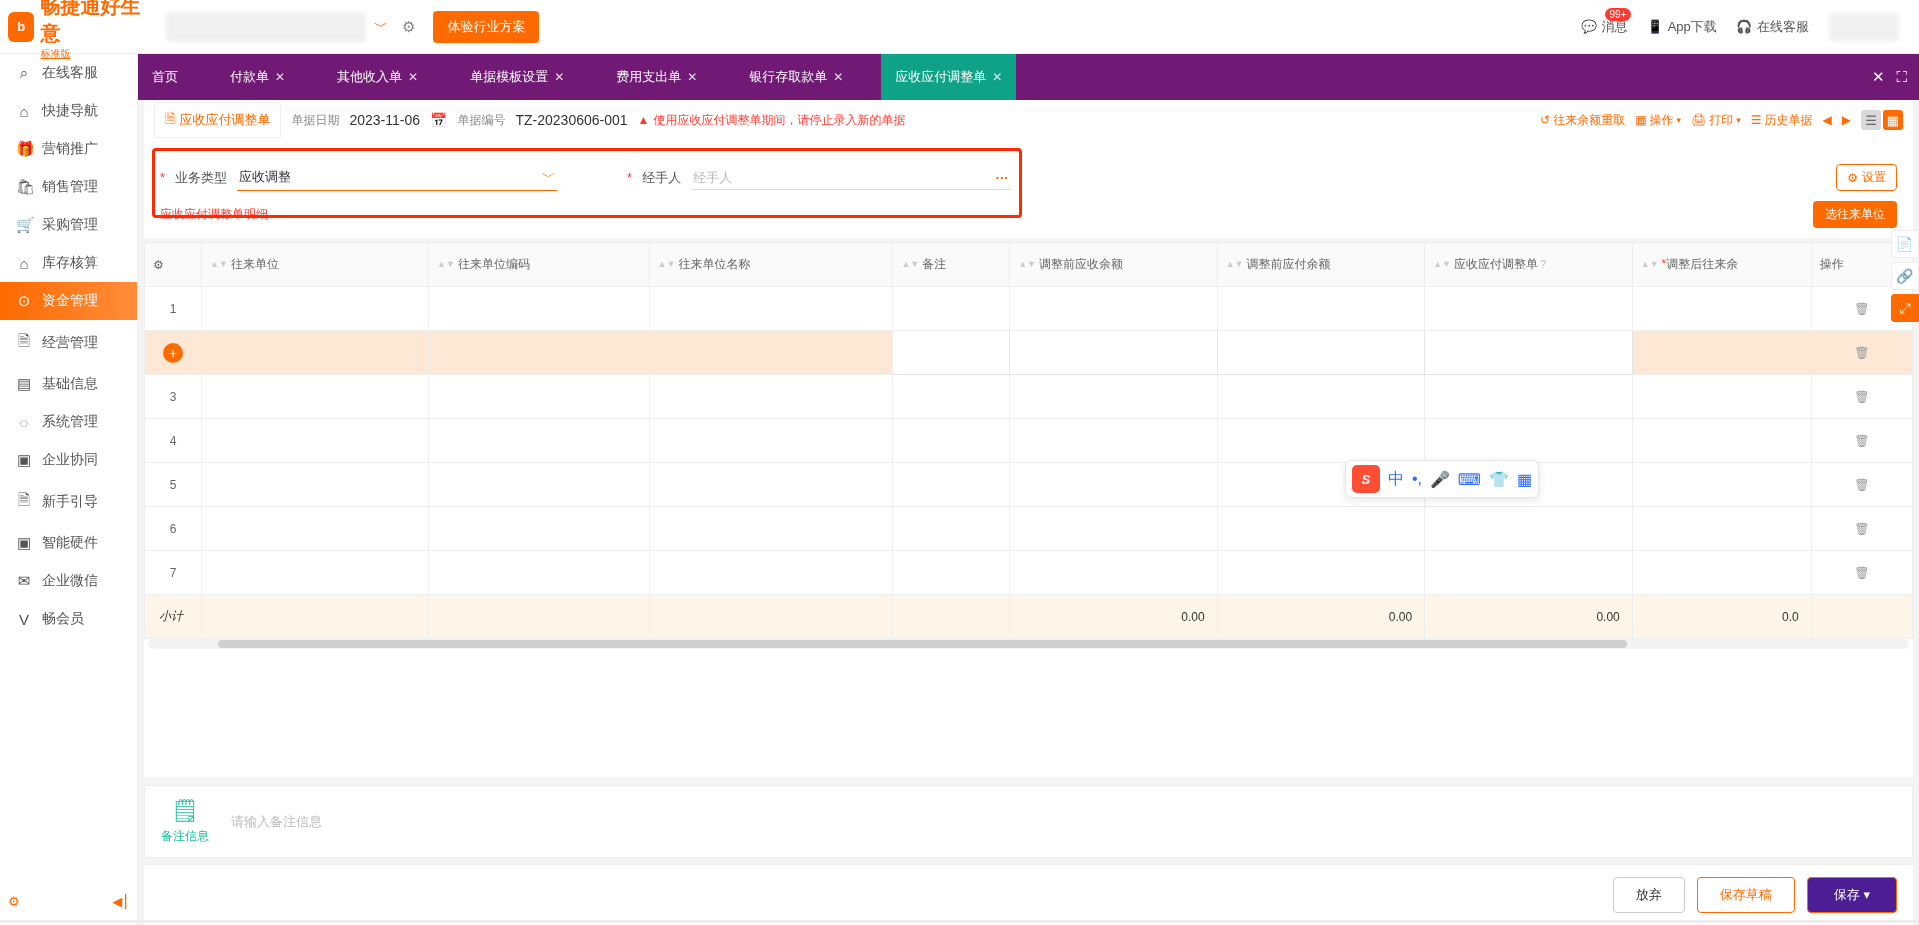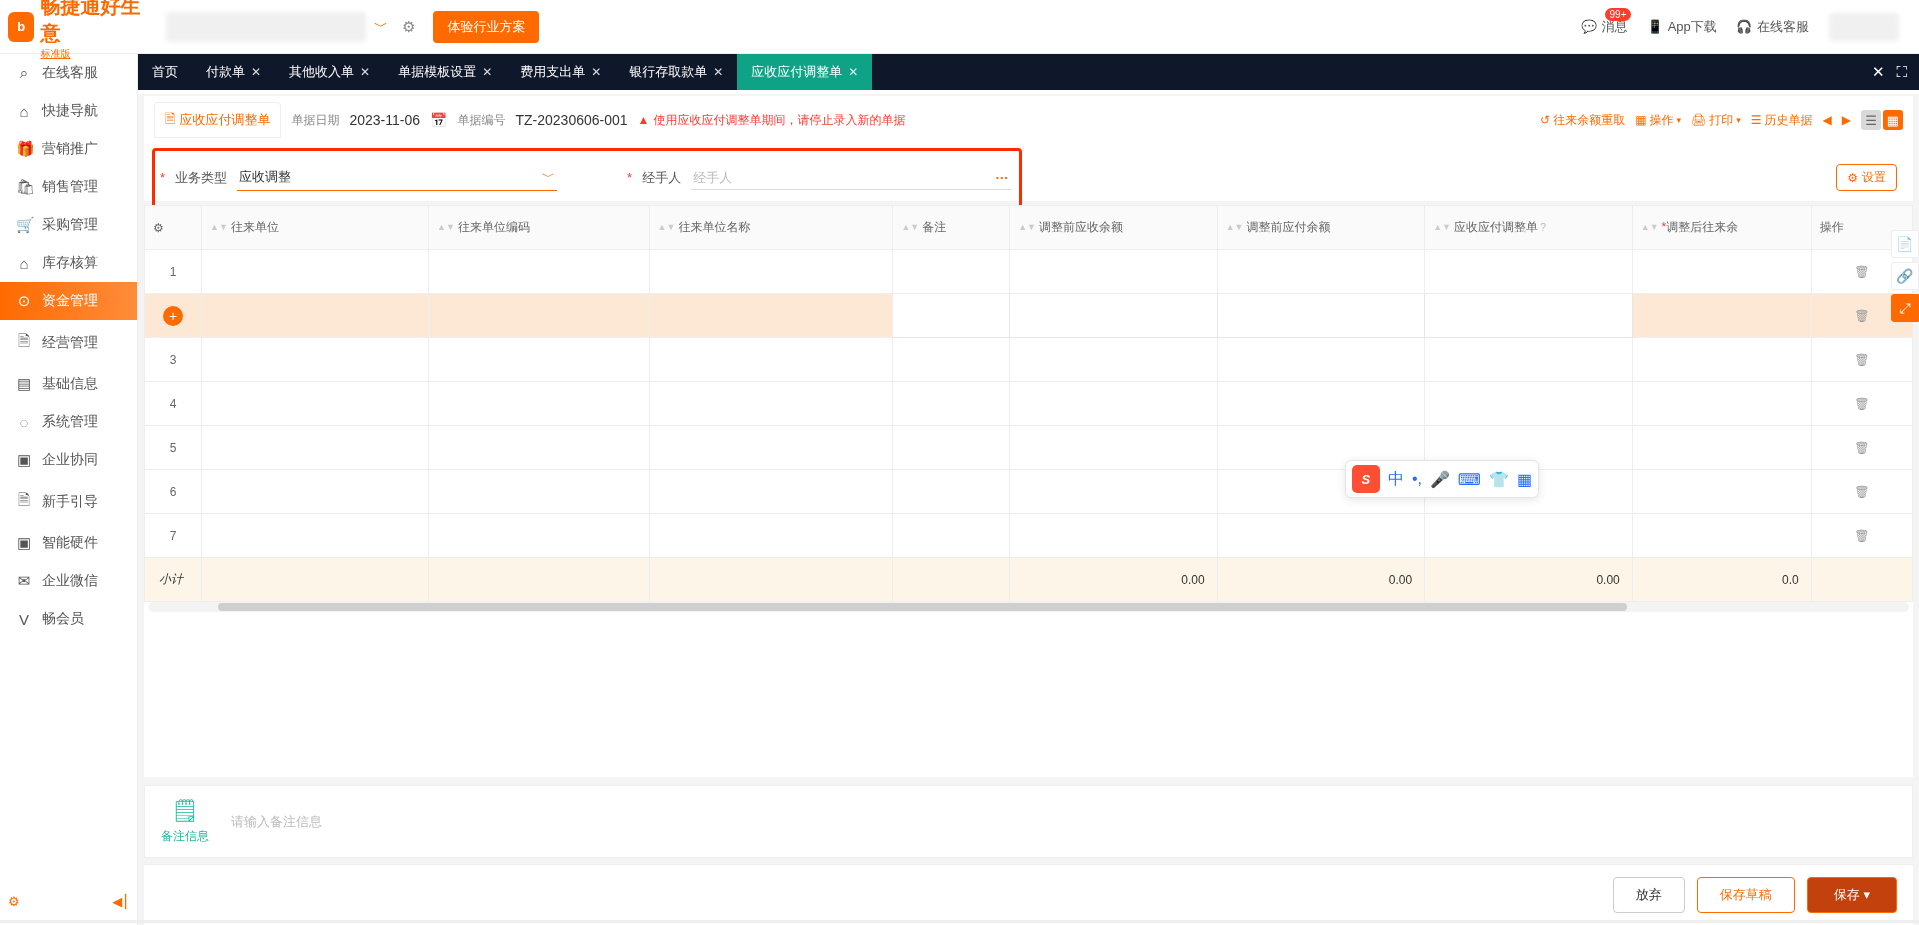--- a/index.html
+++ b/index.html
@@ -25,21 +25,21 @@
 .avatar-blur { width: 70px; height: 28px; background: #f0f0f0; border-radius: 4px; filter: blur(2px); }
 
 
 .sidebar { width: 138px; background: #fff; position: absolute; top: 54px; left: 0; bottom: 0; border-right: 1px solid #eee; overflow: hidden; }
 .side-item { display: flex; align-items: center; gap: 10px; padding: 10px 16px; color: #555; cursor: pointer; font-size: 14px; }
 .side-item.active { background: linear-gradient(90deg, #ff6a00, #ff8c3a); color: #fff; }
 .side-icon { width: 16px; text-align: center; font-size: 15px; }
 .side-footer { position: absolute; bottom: 8px; left: 0; right: 0; display: flex; align-items: center; justify-content: space-around; padding: 8px; color: #ff6a00; }
 
 
-.tabs-row { position: absolute; top: 54px; left: 138px; right: 0; height: 36px; background: #0f172a; display: flex; align-items: stretch; color: #fff; z-index: 5; }
+.tabs-row { position: absolute; top: 54px; left: 138px; right: 0; height: 46px; background: #701a75; display: flex; align-items: stretch; color: #fff; z-index: 5; gap: 24px; }
 .tab { display: flex; align-items: center; padding: 0 14px; font-size: 13px; cursor: pointer; position: relative; }
 .tab.active { background: #0ea386; }
 .tab .tab-close { margin-left: 6px; font-size: 12px; opacity: 0.85; }
 .tabs-row-end { margin-left: auto; display: flex; align-items: center; padding: 0 12px; gap: 12px; }
 .tabs-row-end span { cursor: pointer; font-size: 15px; }
 
 
 .main { position: absolute; top: 94px; left: 138px; right: 0; bottom: 0; background: #f4f4f4; display: flex; flex-direction: column; }
 
 
@@ -100,21 +100,21 @@
 .remark-card { background: #fff; margin: 8px 6px 0 6px; display: flex; align-items: center; padding: 12px 16px; gap: 16px; border: 1px solid #eee; }
 .remark-icon-box { display: flex; flex-direction: column; align-items: center; color: #1abc9c; font-size: 12px; gap: 4px; }
 .remark-icon-box .ico { font-size: 22px; }
 .remark-card input { flex: 1; border: none; outline: none; font-size: 13px; padding: 6px; }
 .remark-card input::placeholder { color: #bbb; }
 
 
 .footer-bar { background: #fff; margin: 6px 6px 0 6px; padding: 12px 16px; display: flex; justify-content: flex-end; gap: 12px; border-top: 1px solid #eee; }
 .btn-plain { background: #fff; border: 1px solid #ccc; color: #333; padding: 8px 22px; border-radius: 4px; cursor: pointer; font-size: 13px; }
 .btn-outline { background: #fff; border: 1px solid #ff6a00; color: #ff6a00; padding: 8px 22px; border-radius: 4px; cursor: pointer; font-size: 13px; }
-.btn-primary { background: #c2410c; border: 1px solid #ff6a00; color: #fff; padding: 8px 26px; border-radius: 4px; cursor: pointer; font-size: 13px; }
+.btn-primary { background: #4c1d95; border: 1px solid #ff6a00; color: #fff; padding: 8px 26px; border-radius: 4px; cursor: pointer; font-size: 13px; }
 
 
 .right-strip { position: absolute; top: 230px; right: 0; width: 28px; display: flex; flex-direction: column; gap: 4px; z-index: 20; }
 .right-strip div { width: 28px; height: 28px; display: flex; align-items: center; justify-content: center; border: 1px solid #eee; background: #fff; color: #888; font-size: 14px; border-radius: 3px 0 0 3px; cursor: pointer; }
 .right-strip div.on { background: #ff6a00; color: #fff; border-color: #ff6a00; }
 
 
 .ime-bar { position: absolute; right: 380px; top: 460px; background: #fff; border: 1px solid #e5e5e5; border-radius: 6px; box-shadow: 0 2px 10px rgba(0,0,0,.1); display: flex; align-items: center; padding: 4px 6px; gap: 8px; z-index: 50; }
 .ime-logo { width: 28px; height: 28px; border-radius: 5px; background: #ff4e33; color: #fff; display: flex; align-items: center; justify-content: center; font-weight: bold; font-style: italic; }
 .ime-bar span.ime-item { color: #2b6cff; font-size: 16px; cursor: pointer; }
@@ -320,20 +320,24 @@
           <div class="input-field">
             <input type="text" placeholder="经手人" style="">
             <span class="more-dots">⋯</span>
           </div>
         </div>
         <div class="settings-btn">
           <span>⚙</span>
           <span>设置</span>
         </div>
       </div>
+      <div class="form-sub">
+        <span class="section-title">应收应付调整单明细</span>
+        <button class="choose-btn">选往来单位</button>
+      </div>
     </div>
 
     <div class="table-wrap">
       <table class="grid">
         <thead>
           <tr>
             <th class="th-gear">⚙</th>
             <th style="width:175px"><span class="sort-arrows">▲▼</span><span>往来单位</span></th>
             <th style="width:170px"><span class="sort-arrows">▲▼</span><span>往来单位编码</span></th>
             <th style="width:188px"><span class="sort-arrows">▲▼</span><span>往来单位名称</span></th>

